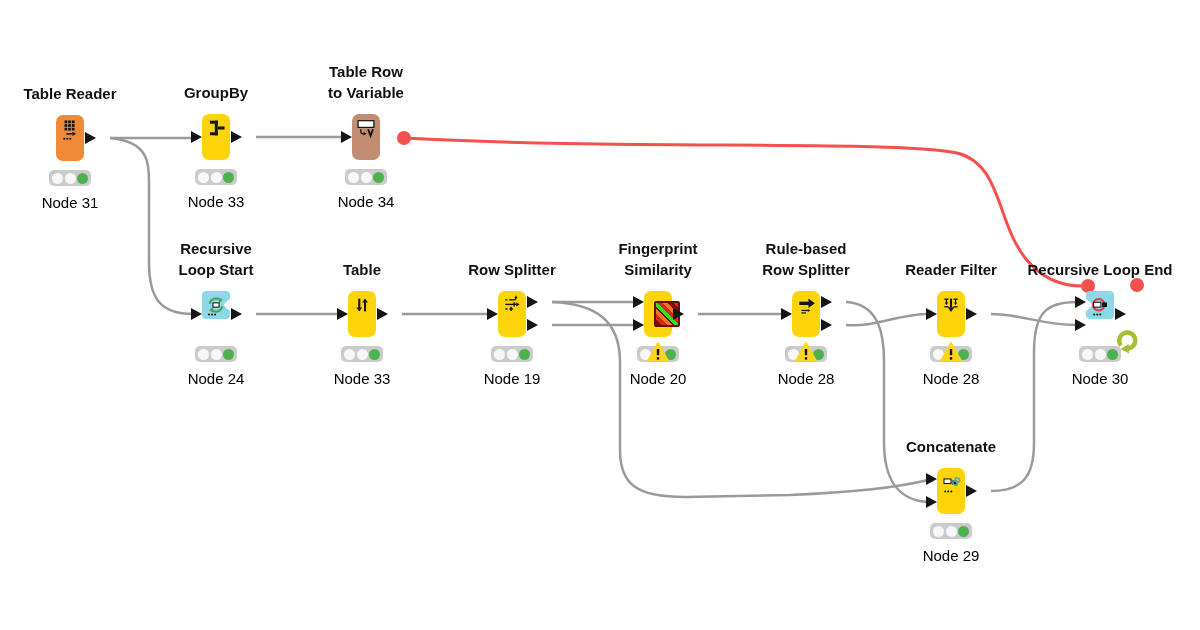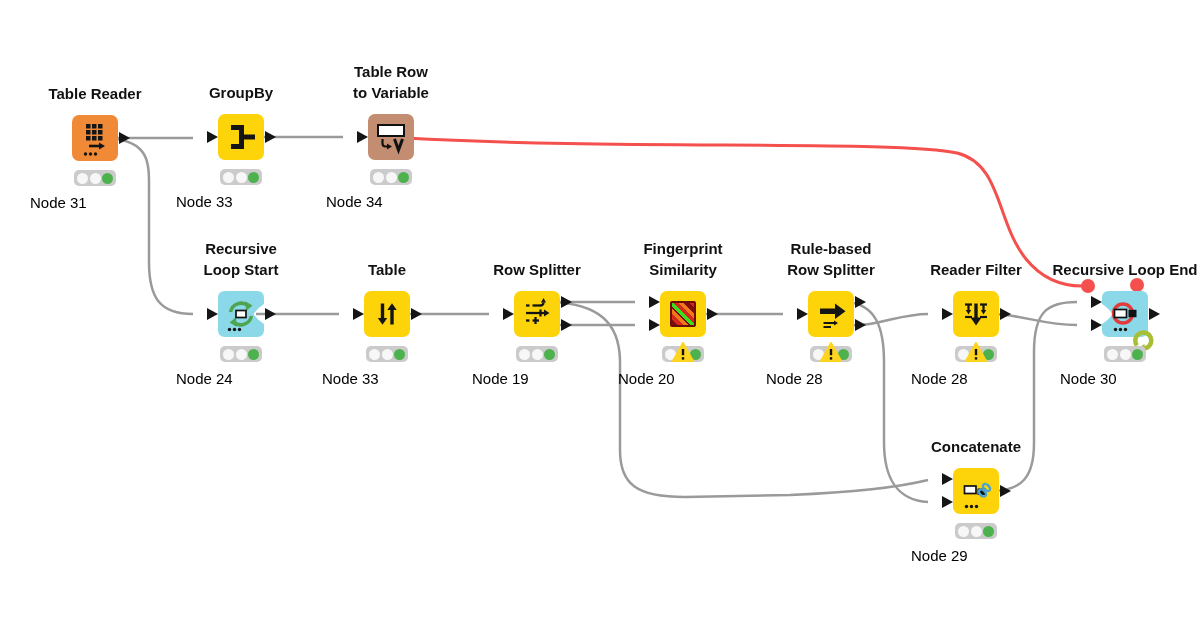--- a/index.html
+++ b/index.html
@@ -3,33 +3,33 @@
 <meta charset="utf-8">
 <style>
   html,body{margin:0;padding:0;background:#fff;}
   #canvas{position:relative;width:1200px;height:630px;background:#fff;overflow:hidden;
           font-family:"Liberation Sans",sans-serif;}
   svg.wires{position:absolute;left:0;top:0;z-index:1;}
   .wire{stroke:var(--wire-gray,#9A9A9A);stroke-width:2.5;fill:none;}
   .redwire{stroke:var(--flow-variable-red,#F4504D);stroke-width:3;fill:none;}
   .flowdot{fill:var(--flow-variable-red,#F4504D);}
 
-  .node{position:absolute;width:46px;height:46px;z-index:2;margin-left:16px;}
+  .node{position:absolute;width:28px;height:46px;z-index:2;}
   .body{position:absolute;inset:0;border-radius:7px;}
   .c-orange{background:var(--node-orange,#F08A36);}
   .c-yellow{background:var(--node-yellow,#FDD30A);}
   .c-tan{background:var(--node-tan,#C28D71);}
   .bodysvg{position:absolute;inset:0;}
   .glyph{position:absolute;inset:0;}
 
   .title{position:absolute;bottom:57px;left:50%;transform:translateX(-50%);width:190px;
          text-align:center;font-weight:bold;font-size:15px;line-height:21px;color:#111;
          white-space:pre-line;}
   .nlabel{position:absolute;top:79px;left:50%;transform:translateX(-50%);width:130px;
-          text-align:left;font-size:15px;color:#000;}
+          text-align:center;font-size:15px;color:#000;}
 
   .p{position:absolute;width:0;height:0;border-top:6.5px solid transparent;
      border-bottom:6.5px solid transparent;border-left:11px solid #151515;}
   .p.in{left:-11px;} .p.out{right:-12px;}
   .p.single{top:16.5px;} .p.t{top:4.5px;} .p.b{top:27.5px;}
 
   .status{position:absolute;top:55px;left:50%;transform:translateX(-50%);width:42px;height:16px;
           background:#CBCBCB;border-radius:5px;}
   .light{position:absolute;top:2.5px;width:11px;height:11px;border-radius:50%;background:#F7F7F7;}
   .l1{left:3px;} .l2{left:15.5px;} .l3{left:28px;}

